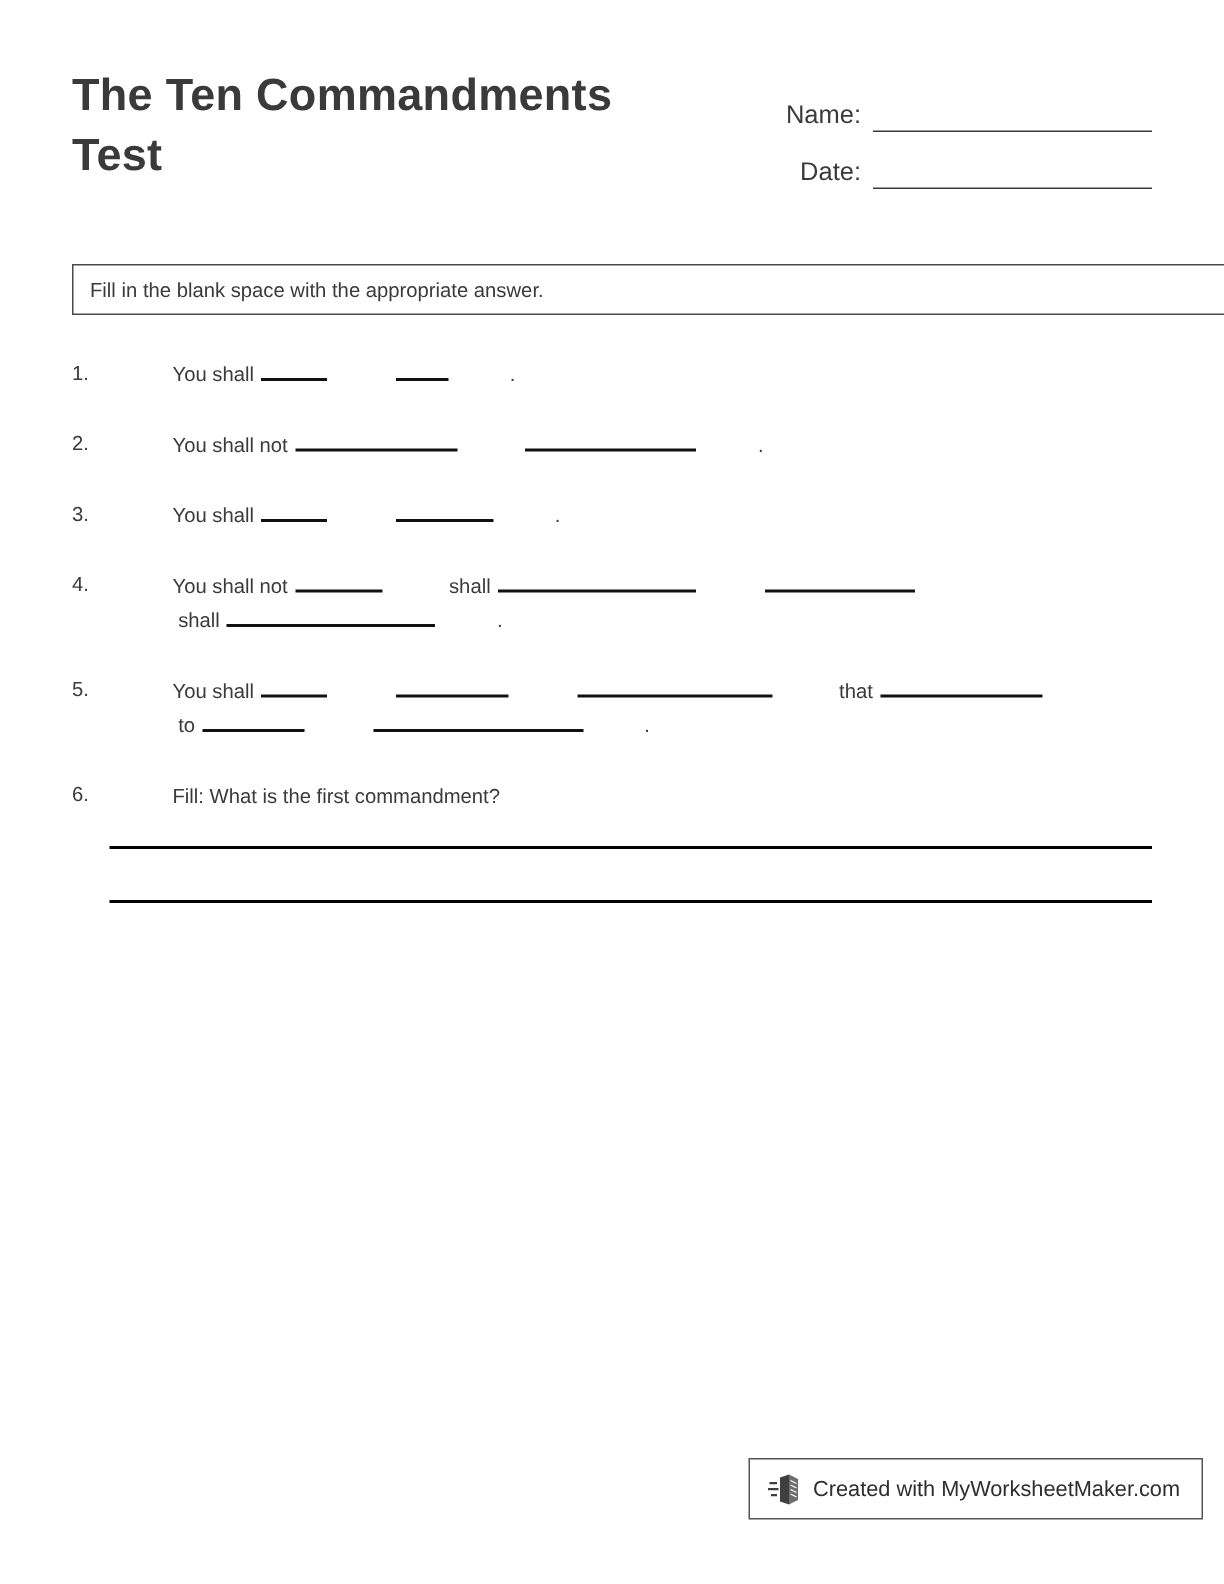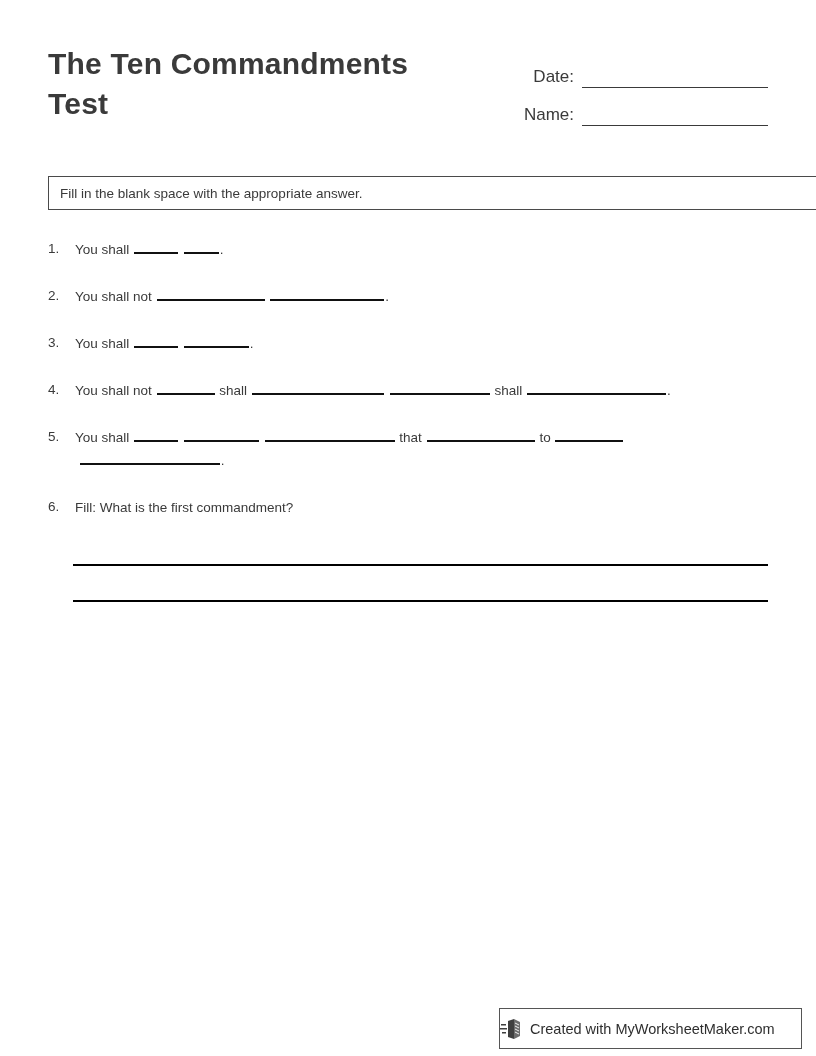--- a/index.html
+++ b/index.html
@@ -105,20 +105,21 @@
     line-height: 22px;
   }
   .q-body {
     margin-left: 27px;
     font-size: 13.5px;
     color: #3a3a3a;
     line-height: 23px;
   }
   .q-seg {
     white-space: pre;
+    margin-left: 40px;
   }
   .blank {
     display: inline-block;
     border-bottom: 2.2px solid #111111;
     height: 13px;
     vertical-align: baseline;
     margin: 0 1px;
   }
 
   
@@ -130,28 +131,29 @@
   }
   .answer-line {
     border-bottom: 2.4px solid #000000;
     height: 34px;
   }
 
   
   .footer-badge {
     position: absolute;
     left: 499px;
-    top: 1008px;
+    top: 972px;
     width: 303px;
     height: 41px;
     border: 1px solid #555555;
     box-sizing: border-box;
     background: #ffffff;
     display: flex;
     align-items: center;
+    padding-left: 12px;
   }
   .badge-icon {
     width: 24px;
     height: 24px;
     flex: 0 0 24px;
     margin-right: 6px;
   }
   .badge-text {
     font-size: 14.5px;
     color: #2e2e2e;
@@ -160,25 +162,25 @@
 </head>
 <body>
 
 <div class="page">
 
   <div class="header">
     <div class="title">The Ten Commandments Test</div>
 
     <div class="namedate">
       <div class="nd-row">
+        <span class="nd-label">Name:</span>
+        <span class="nd-line"></span>
+      </div>
+      <div class="nd-row">
         <span class="nd-label">Date:</span>
-        <span class="nd-line"></span>
-      </div>
-      <div class="nd-row">
-        <span class="nd-label">Name:</span>
         <span class="nd-line"></span>
       </div>
     </div>
   </div>
 
   <div class="instruction-box">
     <span class="instruction-text">Fill in the blank space with the appropriate answer.</span>
   </div>
 
   <div class="questions">

